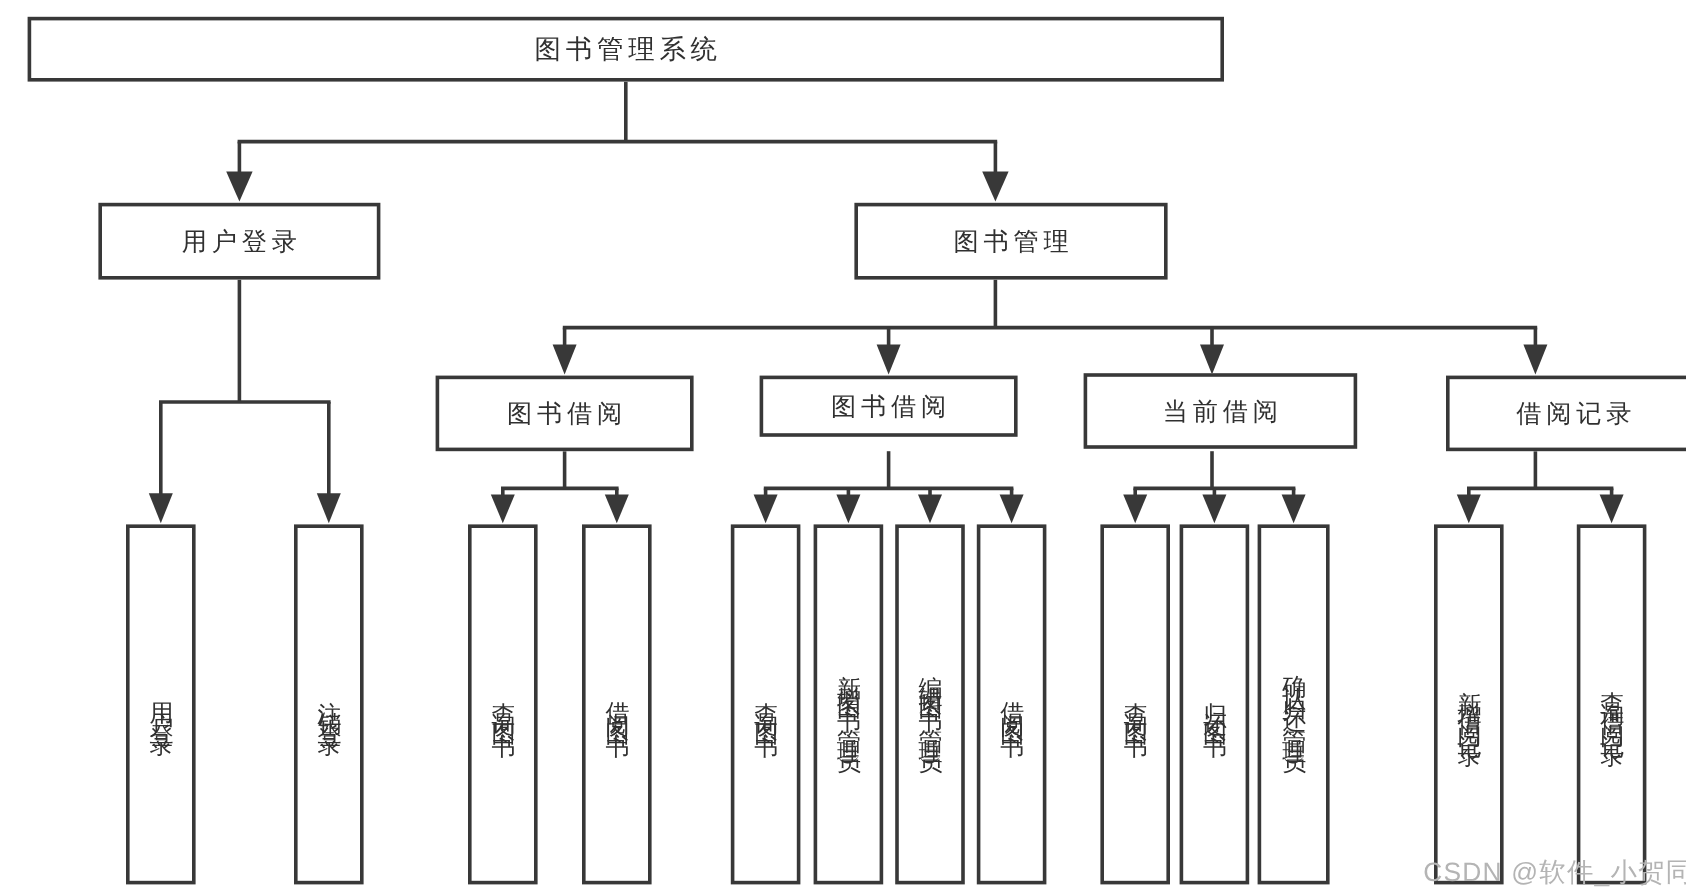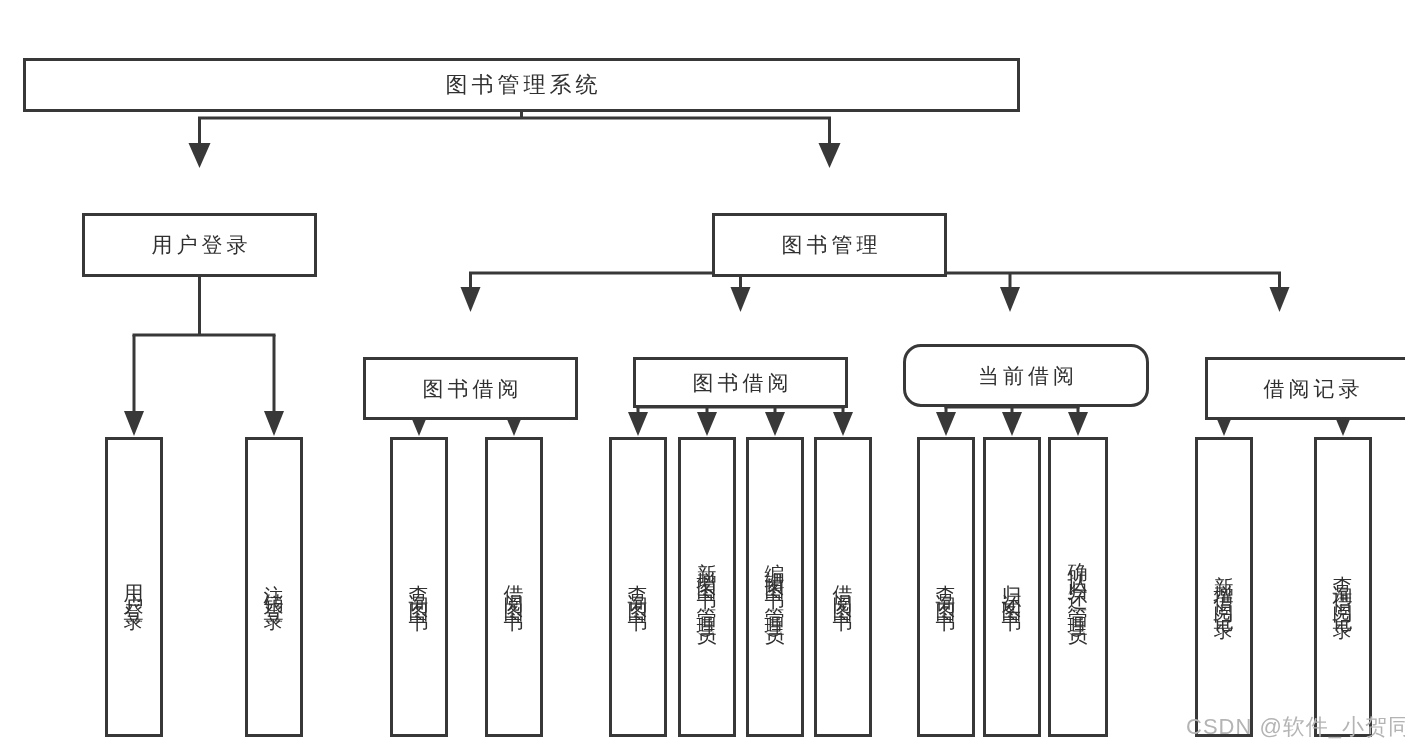--- a/index.html
+++ b/index.html
@@ -32,43 +32,42 @@
     align-items: center;
     justify-content: center;
     color: #303030;
     z-index: 2;
   }
   .hbox {
     font-size: 21px;
     letter-spacing: 4px;
     text-indent: 4px; 
     white-space: nowrap;
-    margin-top: 44px;
   }
   .root-box {
     left: 23px; top: 14px; width: 997px; height: 54px;
     font-size: 22px;
   }
   .leaf {
     top: 437px;
     width: 58px;
     height: 300px;
     writing-mode: vertical-rl;
     text-orientation: mixed;
     font-size: 20px;
     letter-spacing: 9px;
     line-height: 1;
   }
   
   .b-user-login   { left: 82px;  top: 169px; width: 235px; height: 64px; }
-  .b-book-mgmt    { left: 712px; top: 169px; width: 235px; height: 64px; }
+  .b-book-mgmt    { left: 712px; top: 169px; width: 261px; height: 64px; }
   
   .b-new-books    { left: 363px;  top: 313px; width: 215px; height: 63px; }
   .b-book-borrow  { left: 633px;  top: 313px; width: 215px; height: 51px; }
-  .b-cur-borrow   { left: 903px;  top: 300px; width: 246px; height: 63px; border-radius: 18px; }
+  .b-cur-borrow   { left: 903px;  top: 311px; width: 228px; height: 63px; }
   .b-borrow-rec   { left: 1205px; top: 313px; width: 213px; height: 63px; }
   
   .leaf-1  { left: 105px; }
   .leaf-2  { left: 245px; }
   .leaf-3  { left: 390px; }
   .leaf-4  { left: 485px; }
   .leaf-5  { left: 609px; }
   .leaf-6  { left: 678px; }
   .leaf-7  { left: 746px; }
   .leaf-8  { left: 814px; }

